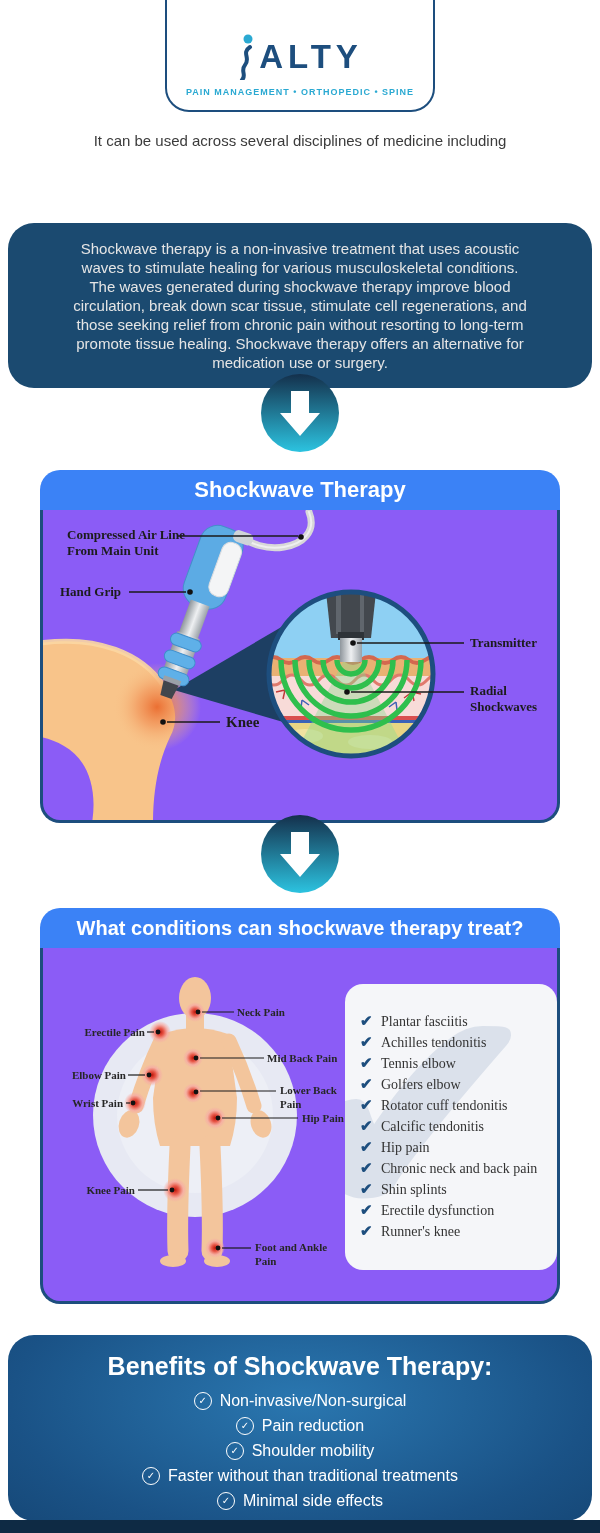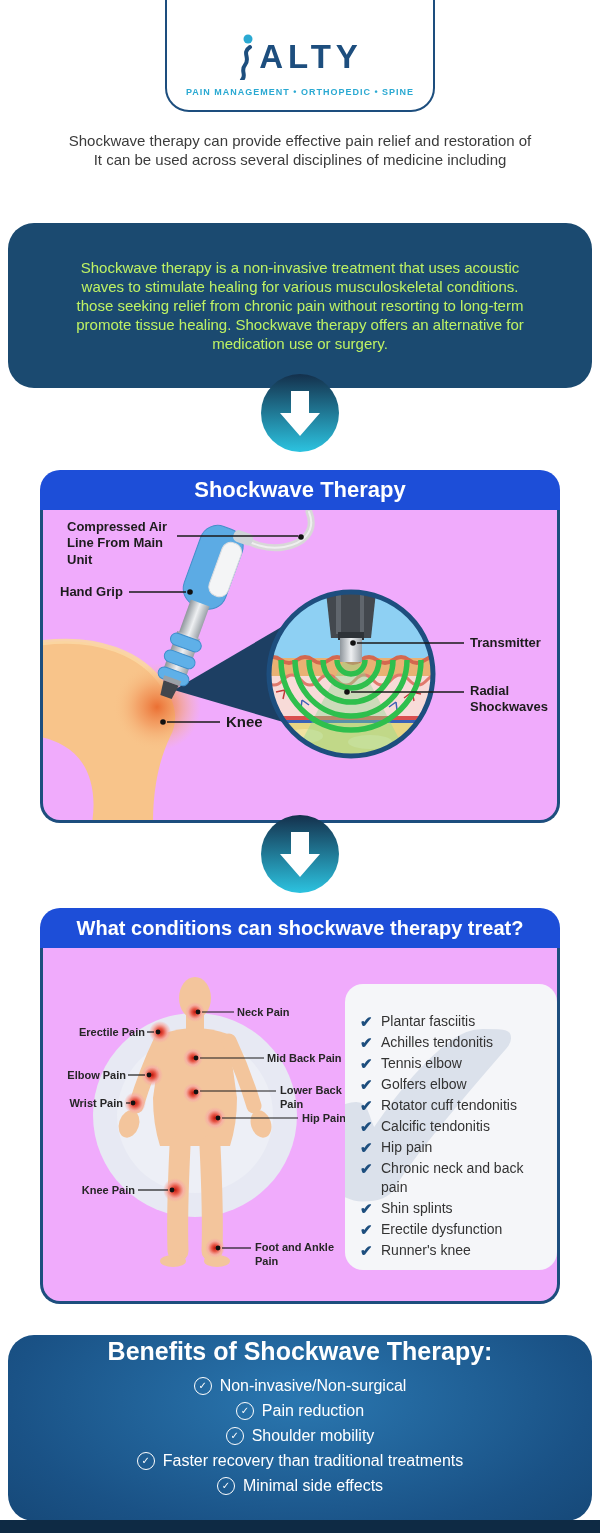--- a/index.html
+++ b/index.html
@@ -12,46 +12,46 @@
   .brand-row{display:flex;align-items:center;}
   .brand-txt{font-size:33px;font-weight:bold;color:#1d4e7e;letter-spacing:5px;}
   .swoosh{margin:0 2px 0 -2px;}
   .tagline{margin-top:7px;font-size:9px;font-weight:bold;color:#2aa9d2;letter-spacing:1px;white-space:nowrap;}
   
   .intro{position:absolute;left:20px;top:131px;width:560px;text-align:center;
     font-size:15px;line-height:19px;color:#3b3b3b;}
   .intro div{white-space:nowrap;}
   
   .about-box{position:absolute;left:8px;top:223px;width:584px;height:165px;background:#1b4a70;
-    border-radius:26px;color:#bef264;box-sizing:border-box;display:flex;flex-direction:column;
+    border-radius:26px;color:#e5e5e5;box-sizing:border-box;display:flex;flex-direction:column;
     align-items:center;justify-content:center;text-align:center;font-size:15px;line-height:19px;}
   .about-box div{white-space:nowrap;}
   
   .arrow-badge{position:absolute;width:78px;height:78px;z-index:5;}
   
   .card{position:absolute;left:40px;width:520px;}
-  .card-header{height:40px;background:#1d4ed8;border-radius:20px 20px 0 0;display:flex;
+  .card-header{height:40px;background:#3b82f6;border-radius:20px 20px 0 0;display:flex;
     align-items:center;justify-content:center;color:#fff;font-weight:bold;}
-  .card-body{position:absolute;top:40px;left:0;right:0;bottom:0;background:#f0abfc;
-    border:3px solid #1d4e7e;border-top:none;border-radius:0 0 20px 20px;box-sizing:border-box;overflow:hidden;}
+  .card-body{position:absolute;top:40px;left:0;right:0;bottom:0;background:#8b5cf6;
+    border:3px solid #1d4e7e;border-top:none;border-radius:0 0 20px 20px;box-sizing:border-box;overflow:hidden;font-family:Liberation Serif, serif;}
   .illus{position:absolute;left:-3px;top:0;}
   .dlabel{position:absolute;font-size:13px;font-weight:600;color:#1c1c1c;line-height:1.25;transform:translateY(-50%);}
   .plabel{position:absolute;font-size:11px;font-weight:600;color:#262626;line-height:1.3;transform:translateY(-50%);}
   .ralign{text-align:right;}
   
   .check-panel{position:absolute;left:302px;top:36px;width:212px;height:286px;background:#f5f6f9;
     border-radius:18px;overflow:hidden;box-sizing:border-box;padding:28px 8px 0 15px;}
   .watermark{position:absolute;left:-55px;top:-15px;font-size:300px;line-height:1;color:#dbe1eb;font-weight:bold;}
   .check-item{position:relative;display:flex;gap:7px;align-items:flex-start;
     font-size:14px;font-weight:500;color:#333;line-height:19px;margin-bottom:2px;}
   .chk{color:#1d4e7e;font-weight:bold;font-size:15px;flex:0 0 14px;}
   
   .benefits{position:absolute;left:8px;top:1335px;width:584px;height:186px;border-radius:26px;
     background:radial-gradient(90% 130% at 50% 35%, #2a77b0 0%, #1a5286 55%, #113c66 100%);
-    color:#fff;text-align:center;box-sizing:border-box;padding-top:2px;}
+    color:#fff;text-align:center;box-sizing:border-box;padding-top:17px;}
   .benefits-title{font-size:25px;font-weight:bold;margin-bottom:11px;}
   .benefit-row{display:flex;align-items:center;justify-content:center;gap:8px;font-size:16px;
     font-weight:500;margin:7px 0;}
   .bcheck{width:16px;height:16px;border:1.5px solid #fff;border-radius:50%;display:inline-flex;
     align-items:center;justify-content:center;font-size:10px;line-height:1;flex:0 0 auto;}
   .footer-strip{position:absolute;left:0;top:1520px;width:600px;height:13px;background:#0e2a44;}
 </style>
 </head>
 <body>
 
@@ -62,27 +62,28 @@
       <svg class="swoosh" width="22" height="46" viewBox="0 0 22 46">
         <circle cx="13" cy="5" r="4.5" fill="#2aa9d2"></circle>
         <path d="M15,13 C6,19 16,24 10,31 C5,37 12,41 7,46" fill="none" stroke="#1d4e7e" stroke-width="4" stroke-linecap="round"></path>
       </svg>
       <span class="brand-txt">ALTY</span>
     </div>
     <div class="tagline">PAIN MANAGEMENT • ORTHOPEDIC • SPINE</div>
   </div>
 
   <div class="intro">
-    <div>Shockwave therapy can provide effective pain relief and restoration of</div>
     <div>It can be used across several disciplines of medicine including</div>
   </div>
 
   <div class="about-box">
     <div>Shockwave therapy is a non-invasive treatment that uses acoustic</div>
     <div>waves to stimulate healing for various musculoskeletal conditions.</div>
+    <div>The waves generated during shockwave therapy improve blood</div>
+    <div>circulation, break down scar tissue, stimulate cell regenerations, and</div>
     <div>those seeking relief from chronic pain without resorting to long-term</div>
     <div>promote tissue healing. Shockwave therapy offers an alternative for</div>
     <div>medication use or surgery.</div>
   </div>
 
   <svg class="arrow-badge" style="left:261px;top:374px;" viewBox="0 0 78 78">
     <defs>
       <linearGradient id="arrG" x1="0" y1="0" x2="0" y2="1">
         <stop offset="0" stop-color="#14304c"></stop>
           <stop offset="1" stop-color="#2cc3e0"></stop>
@@ -340,21 +341,21 @@
     <div class="benefit-row">
         <span class="bcheck">✓</span>
         <span>Pain reduction</span>
       </div>
     <div class="benefit-row">
         <span class="bcheck">✓</span>
         <span>Shoulder mobility</span>
       </div>
     <div class="benefit-row">
         <span class="bcheck">✓</span>
-        <span>Faster recovery than traditional treatments</span>
+        <span>Faster without than traditional treatments</span>
       </div>
     <div class="benefit-row">
         <span class="bcheck">✓</span>
         <span>Minimal side effects</span>
       </div>
   </div>
 
   <div class="footer-strip"></div>
 </div>
 

